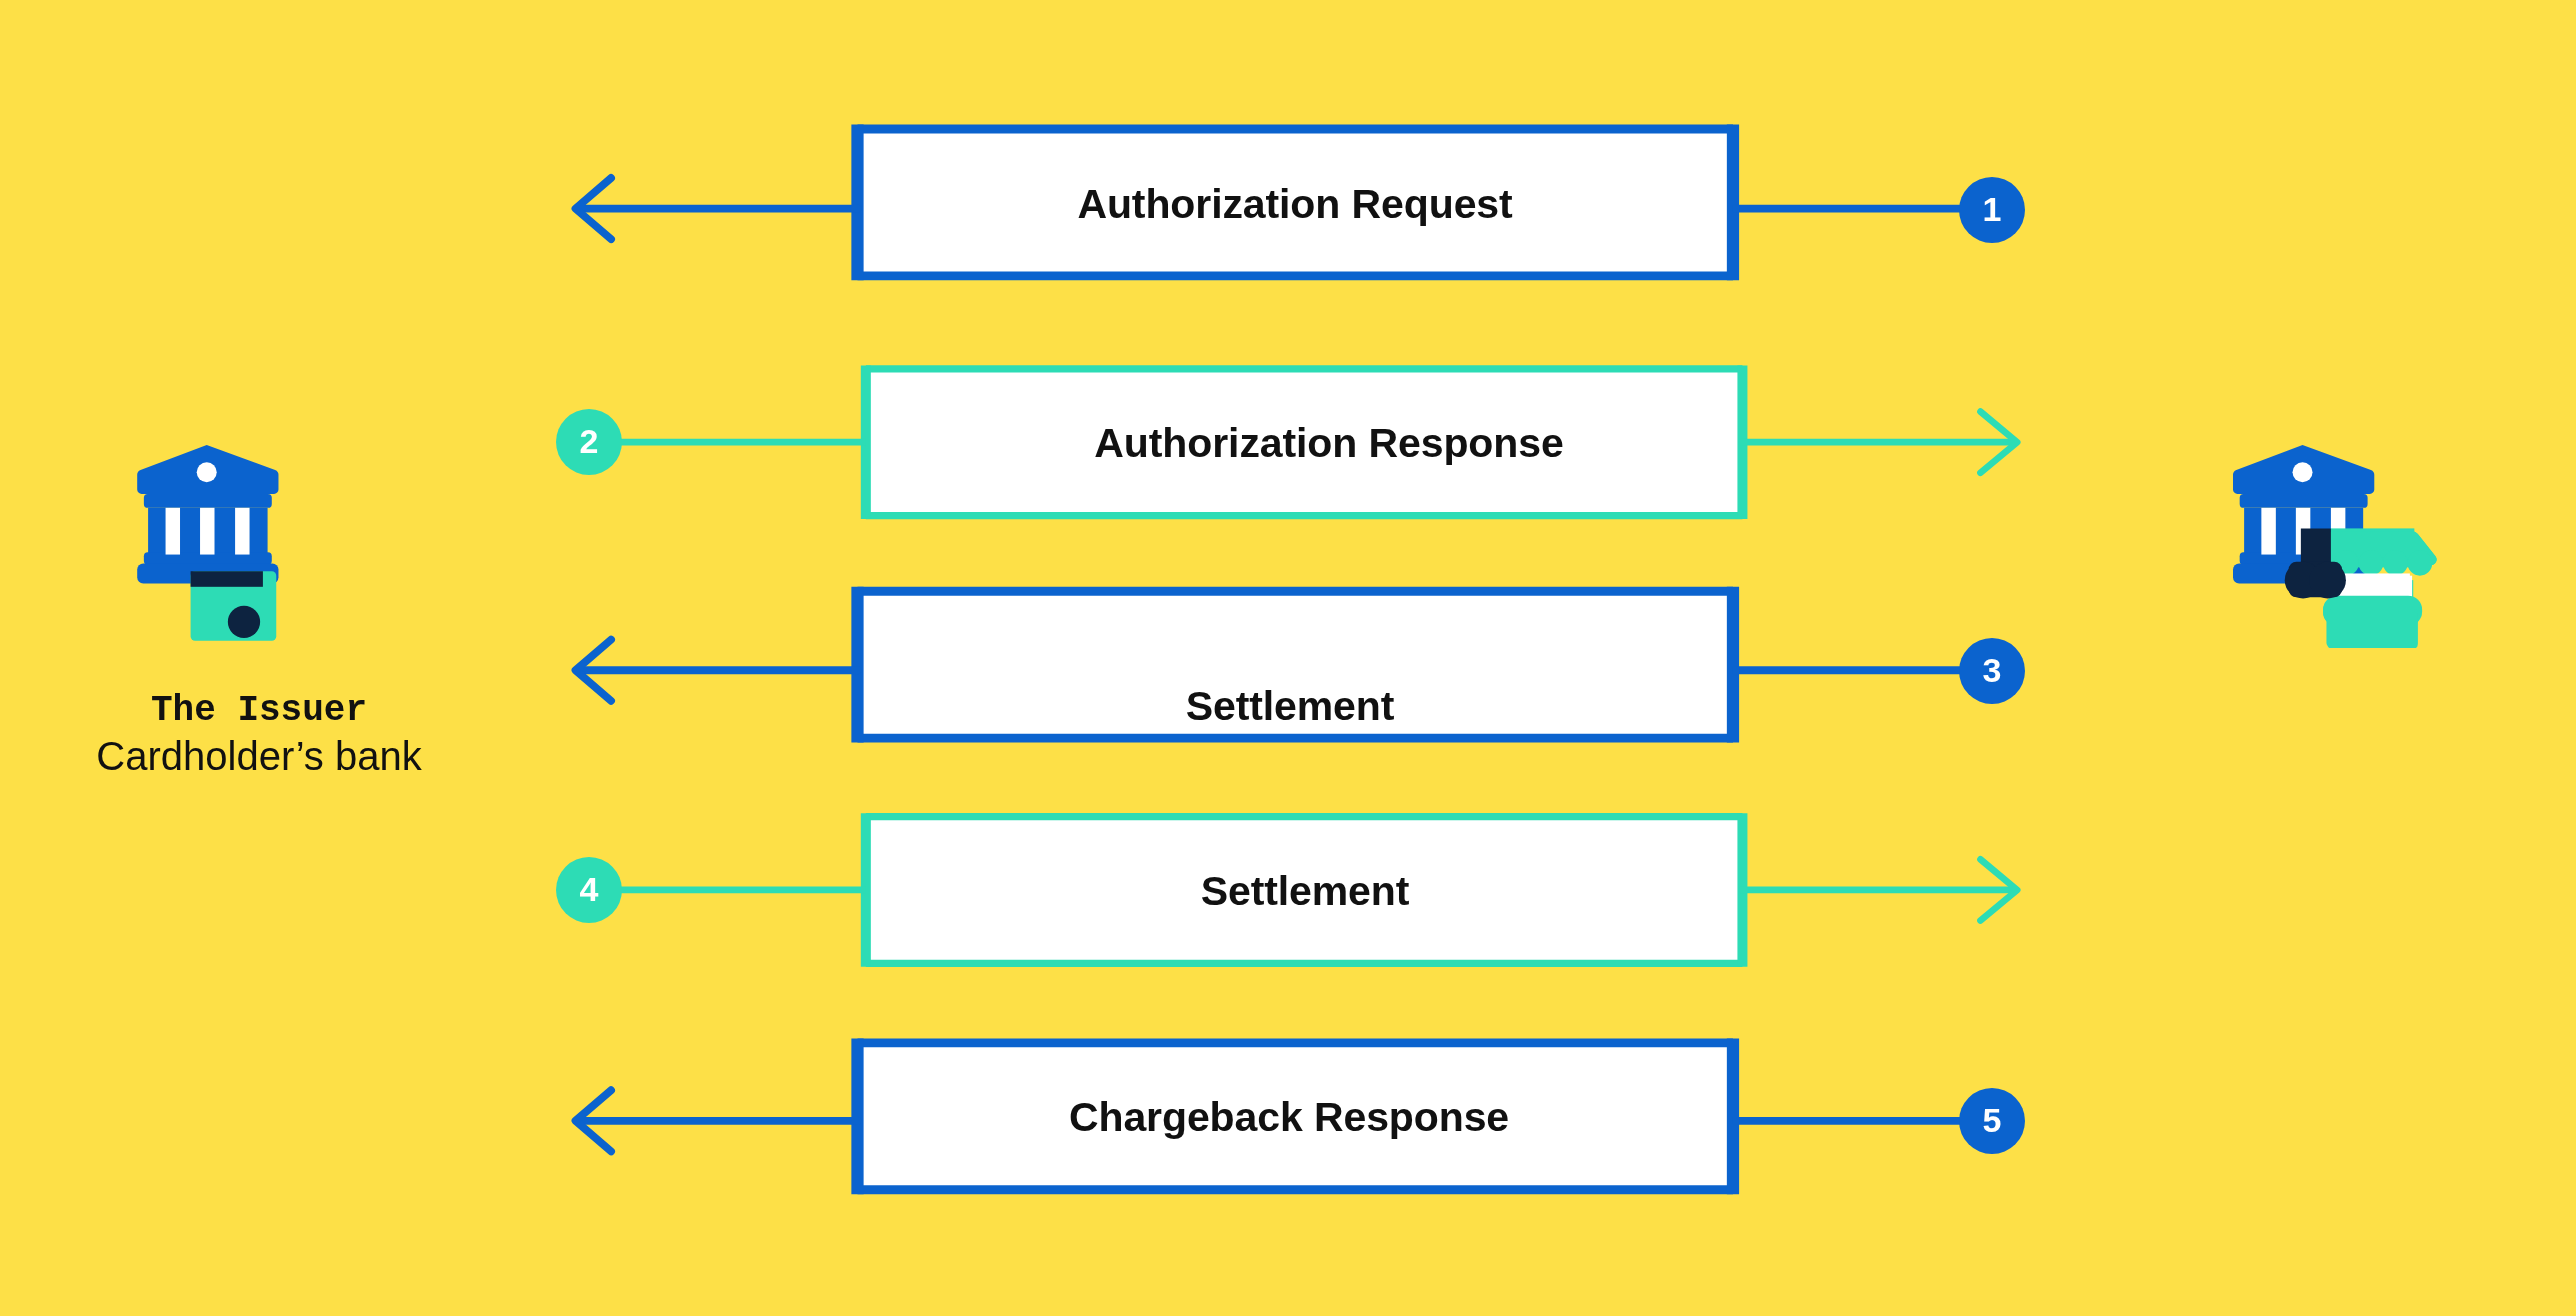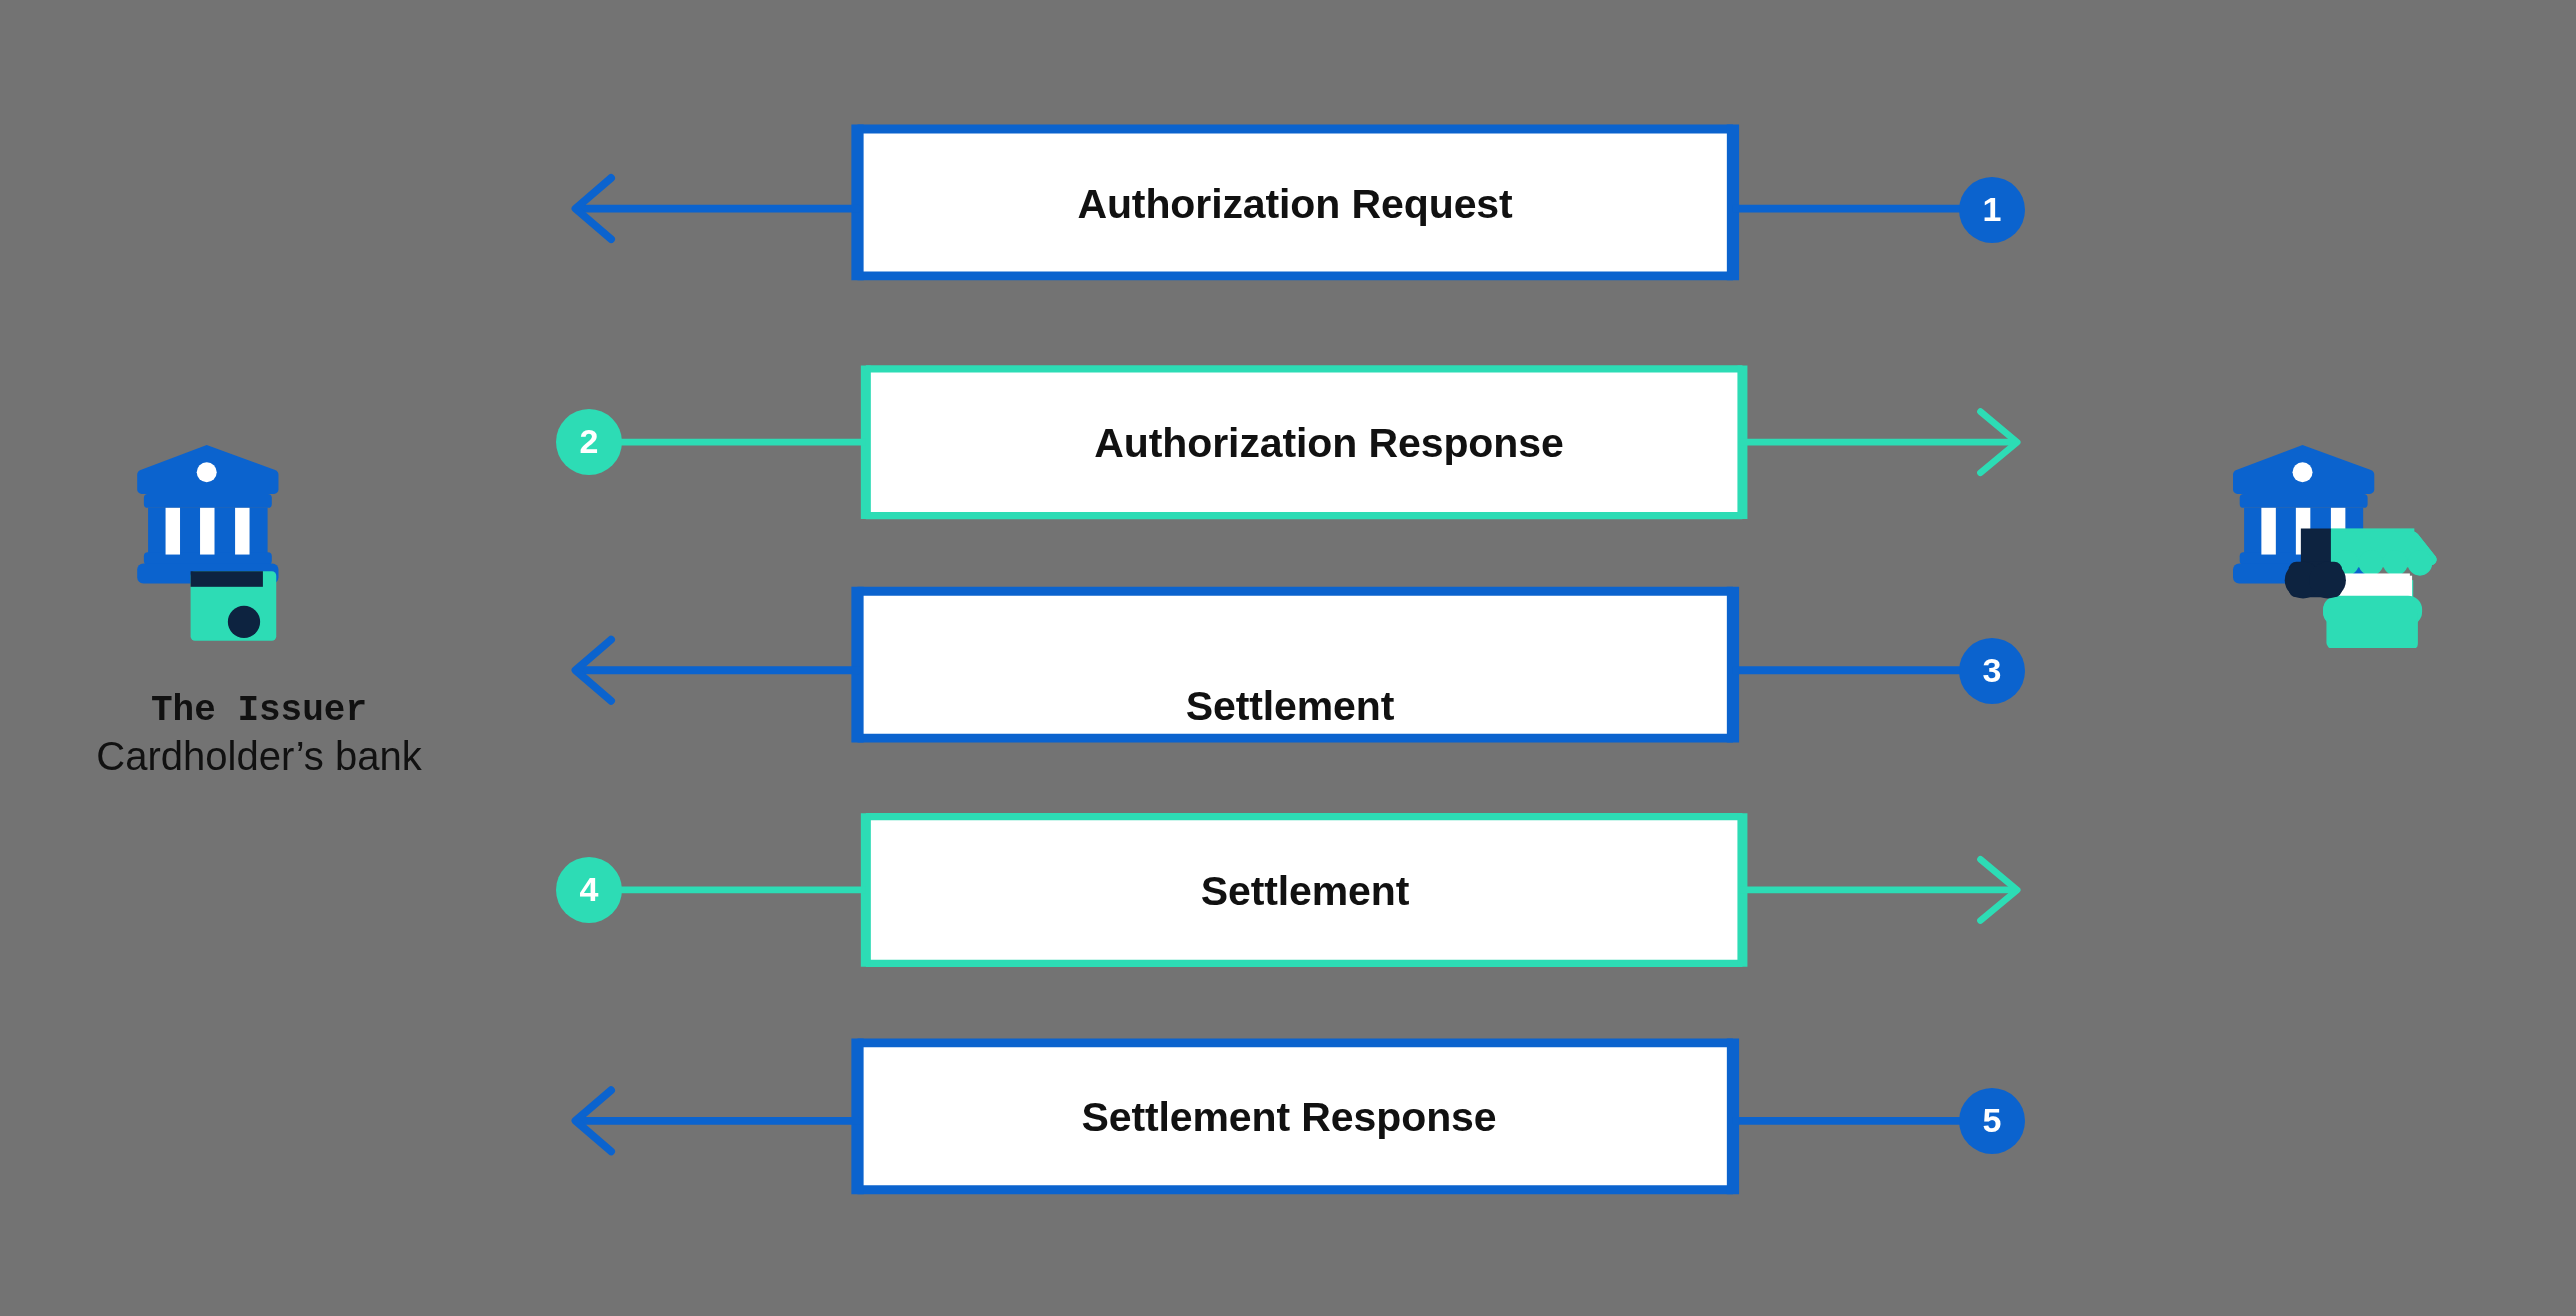--- a/index.html
+++ b/index.html
@@ -10,21 +10,21 @@
   }
   body {
     font-family: "Liberation Sans", "DejaVu Sans", sans-serif;
     color: #0d1b2a;
   }
 
   #stage {
     position: relative;
     width: 2576px;
     height: 1316px;
-    background: #737373;
+    background: #fde047;
     overflow: hidden;
   }
 
   
   #art {
     position: absolute;
     left: 0;
     top: 0;
     width: 2576px;
     height: 1316px;
@@ -237,21 +237,21 @@
         <circle cx="168" cy="248" r="33"></circle>
       </g>
     </g>
 
   </svg>
 
   <div class="flow-label" style="left:1295px; top:204px;">Authorization Request</div>
   <div class="flow-label" style="left:1329px; top:443px;">Authorization Response</div>
   <div class="flow-label" style="left:1290px; top:667px;margin-top:39px;">Settlement</div>
   <div class="flow-label" style="left:1305px; top:891px;">Settlement</div>
-  <div class="flow-label" style="left:1289px; top:1117px;">Settlement Response</div>
+  <div class="flow-label" style="left:1289px; top:1117px;">Chargeback Response</div>
 
   <div class="step-badge blue" style="left:1992px; top:210px;">
     <span>1</span>
   </div>
   <div class="step-badge teal" style="left:589px; top:442px;">
     <span>2</span>
   </div>
   <div class="step-badge blue" style="left:1992px; top:671px;">
     <span>3</span>
   </div>

